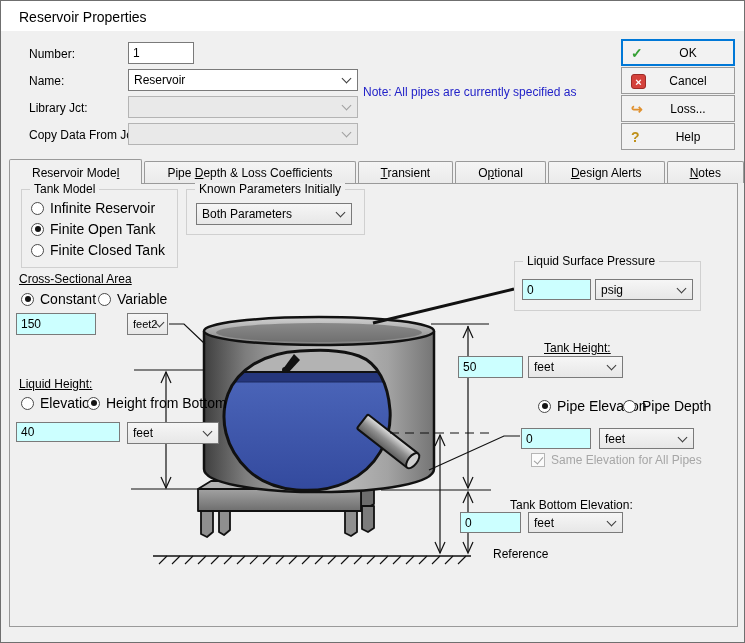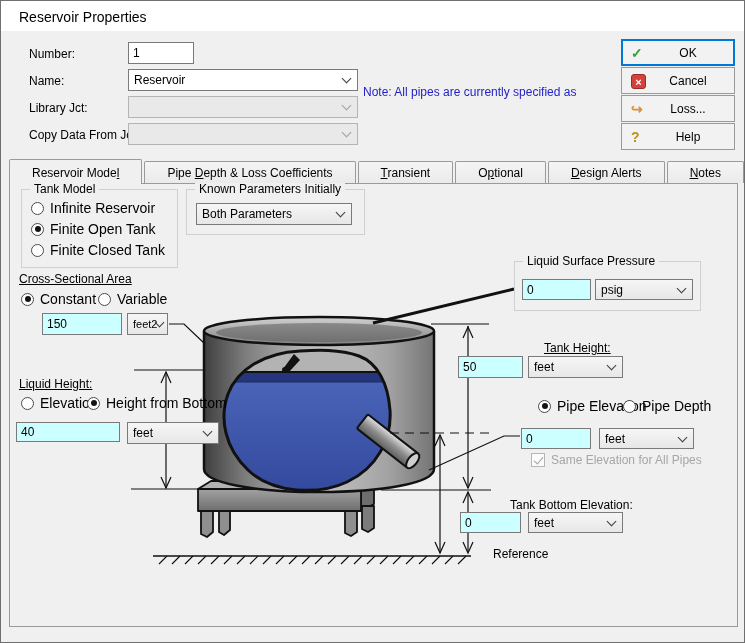--- a/index.html
+++ b/index.html
@@ -230,21 +230,21 @@
 
   <span class="lbl ul" style="left:18px;top:271px;">Cross-Sectional Area</span>
   <div class="radio-row" style="left:20px;top:290px;">
     <span class="radio sel"></span>
     <span>Constant</span>
   </div>
   <div class="radio-row" style="left:97px;top:290px;">
     <span class="radio"></span>
     <span>Variable</span>
   </div>
-  <input class="tinput cyan" style="left: 15px; top: 312px; width: 80px; height: 22px; margin-left: 26px;" value="150">
+  <input class="tinput cyan" style="left: 15px; top: 312px; width: 80px; height: 22px;" value="150">
   <div class="combo narrow" style="left:126px;top:312px;width:41px;height:22px;">
     <span class="val" style="font-size:11px;">feet2</span>
     <span class="chev"></span>
   </div>
 
   <span class="lbl ul" style="left:18px;top:376px;">Liquid Height:</span>
   <div class="radio-row" style="left:20px;top:394px;">
     <span class="radio"></span>
     <span>Elevation</span>
   </div>

